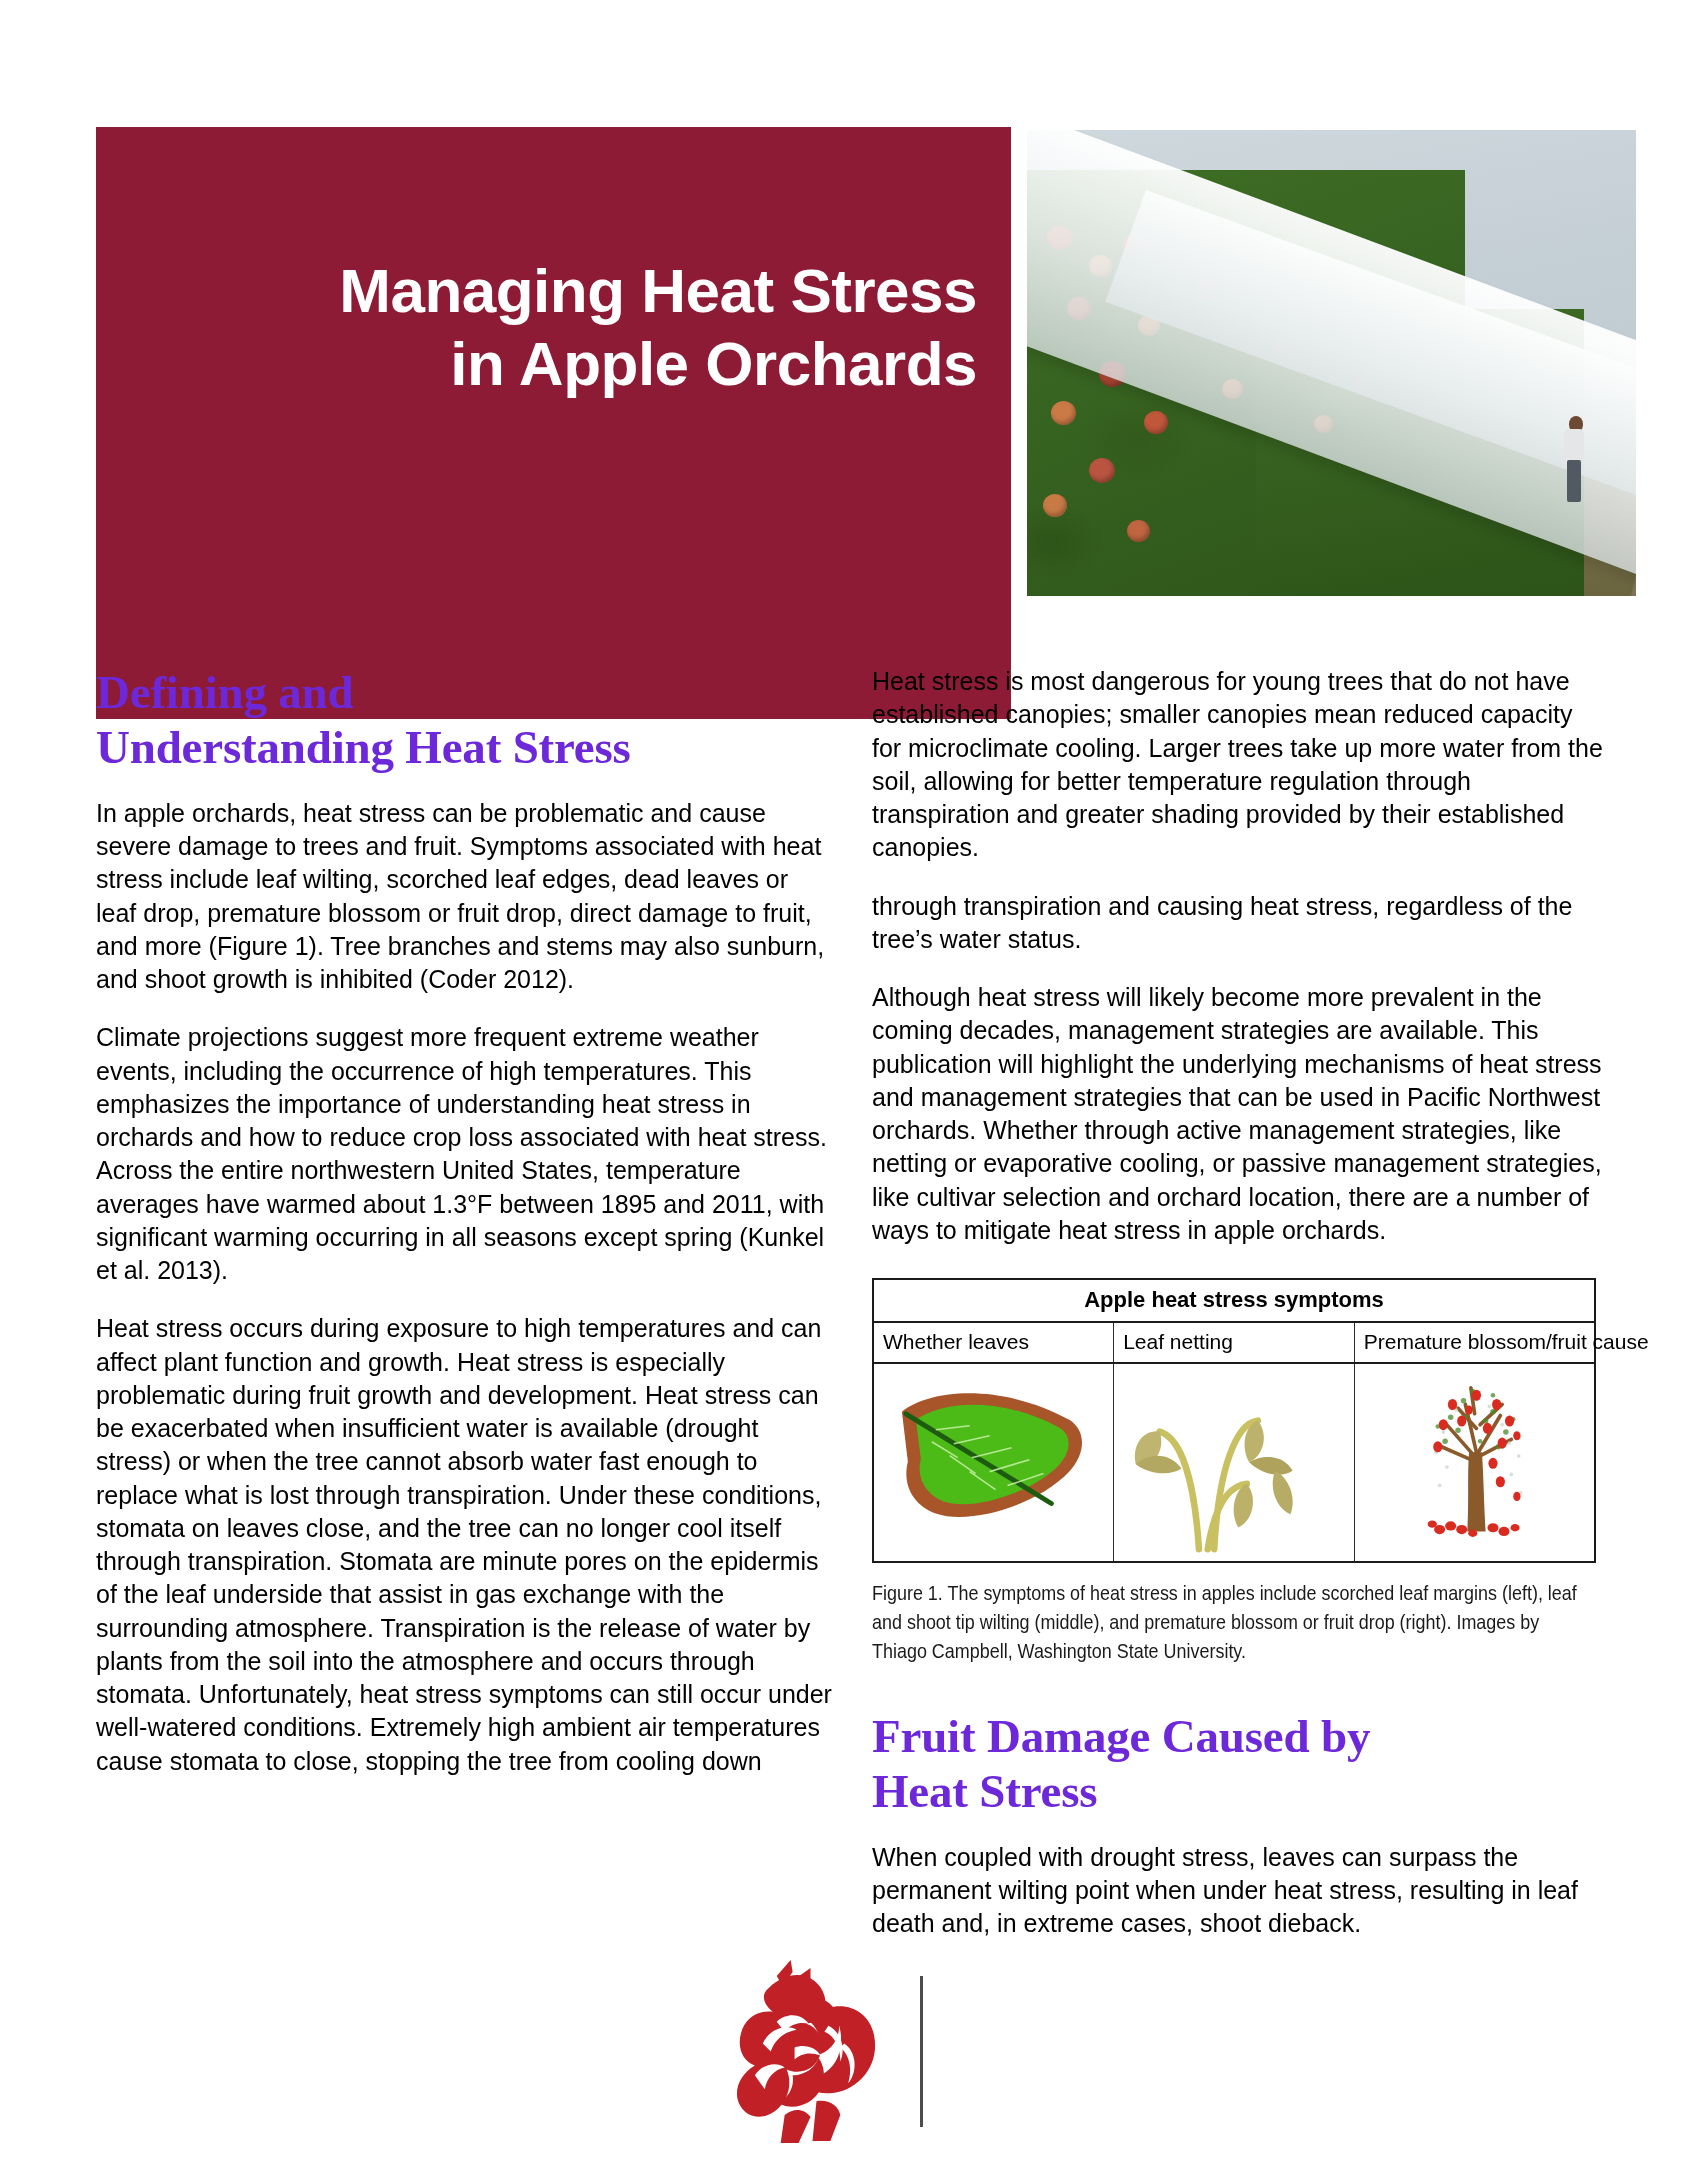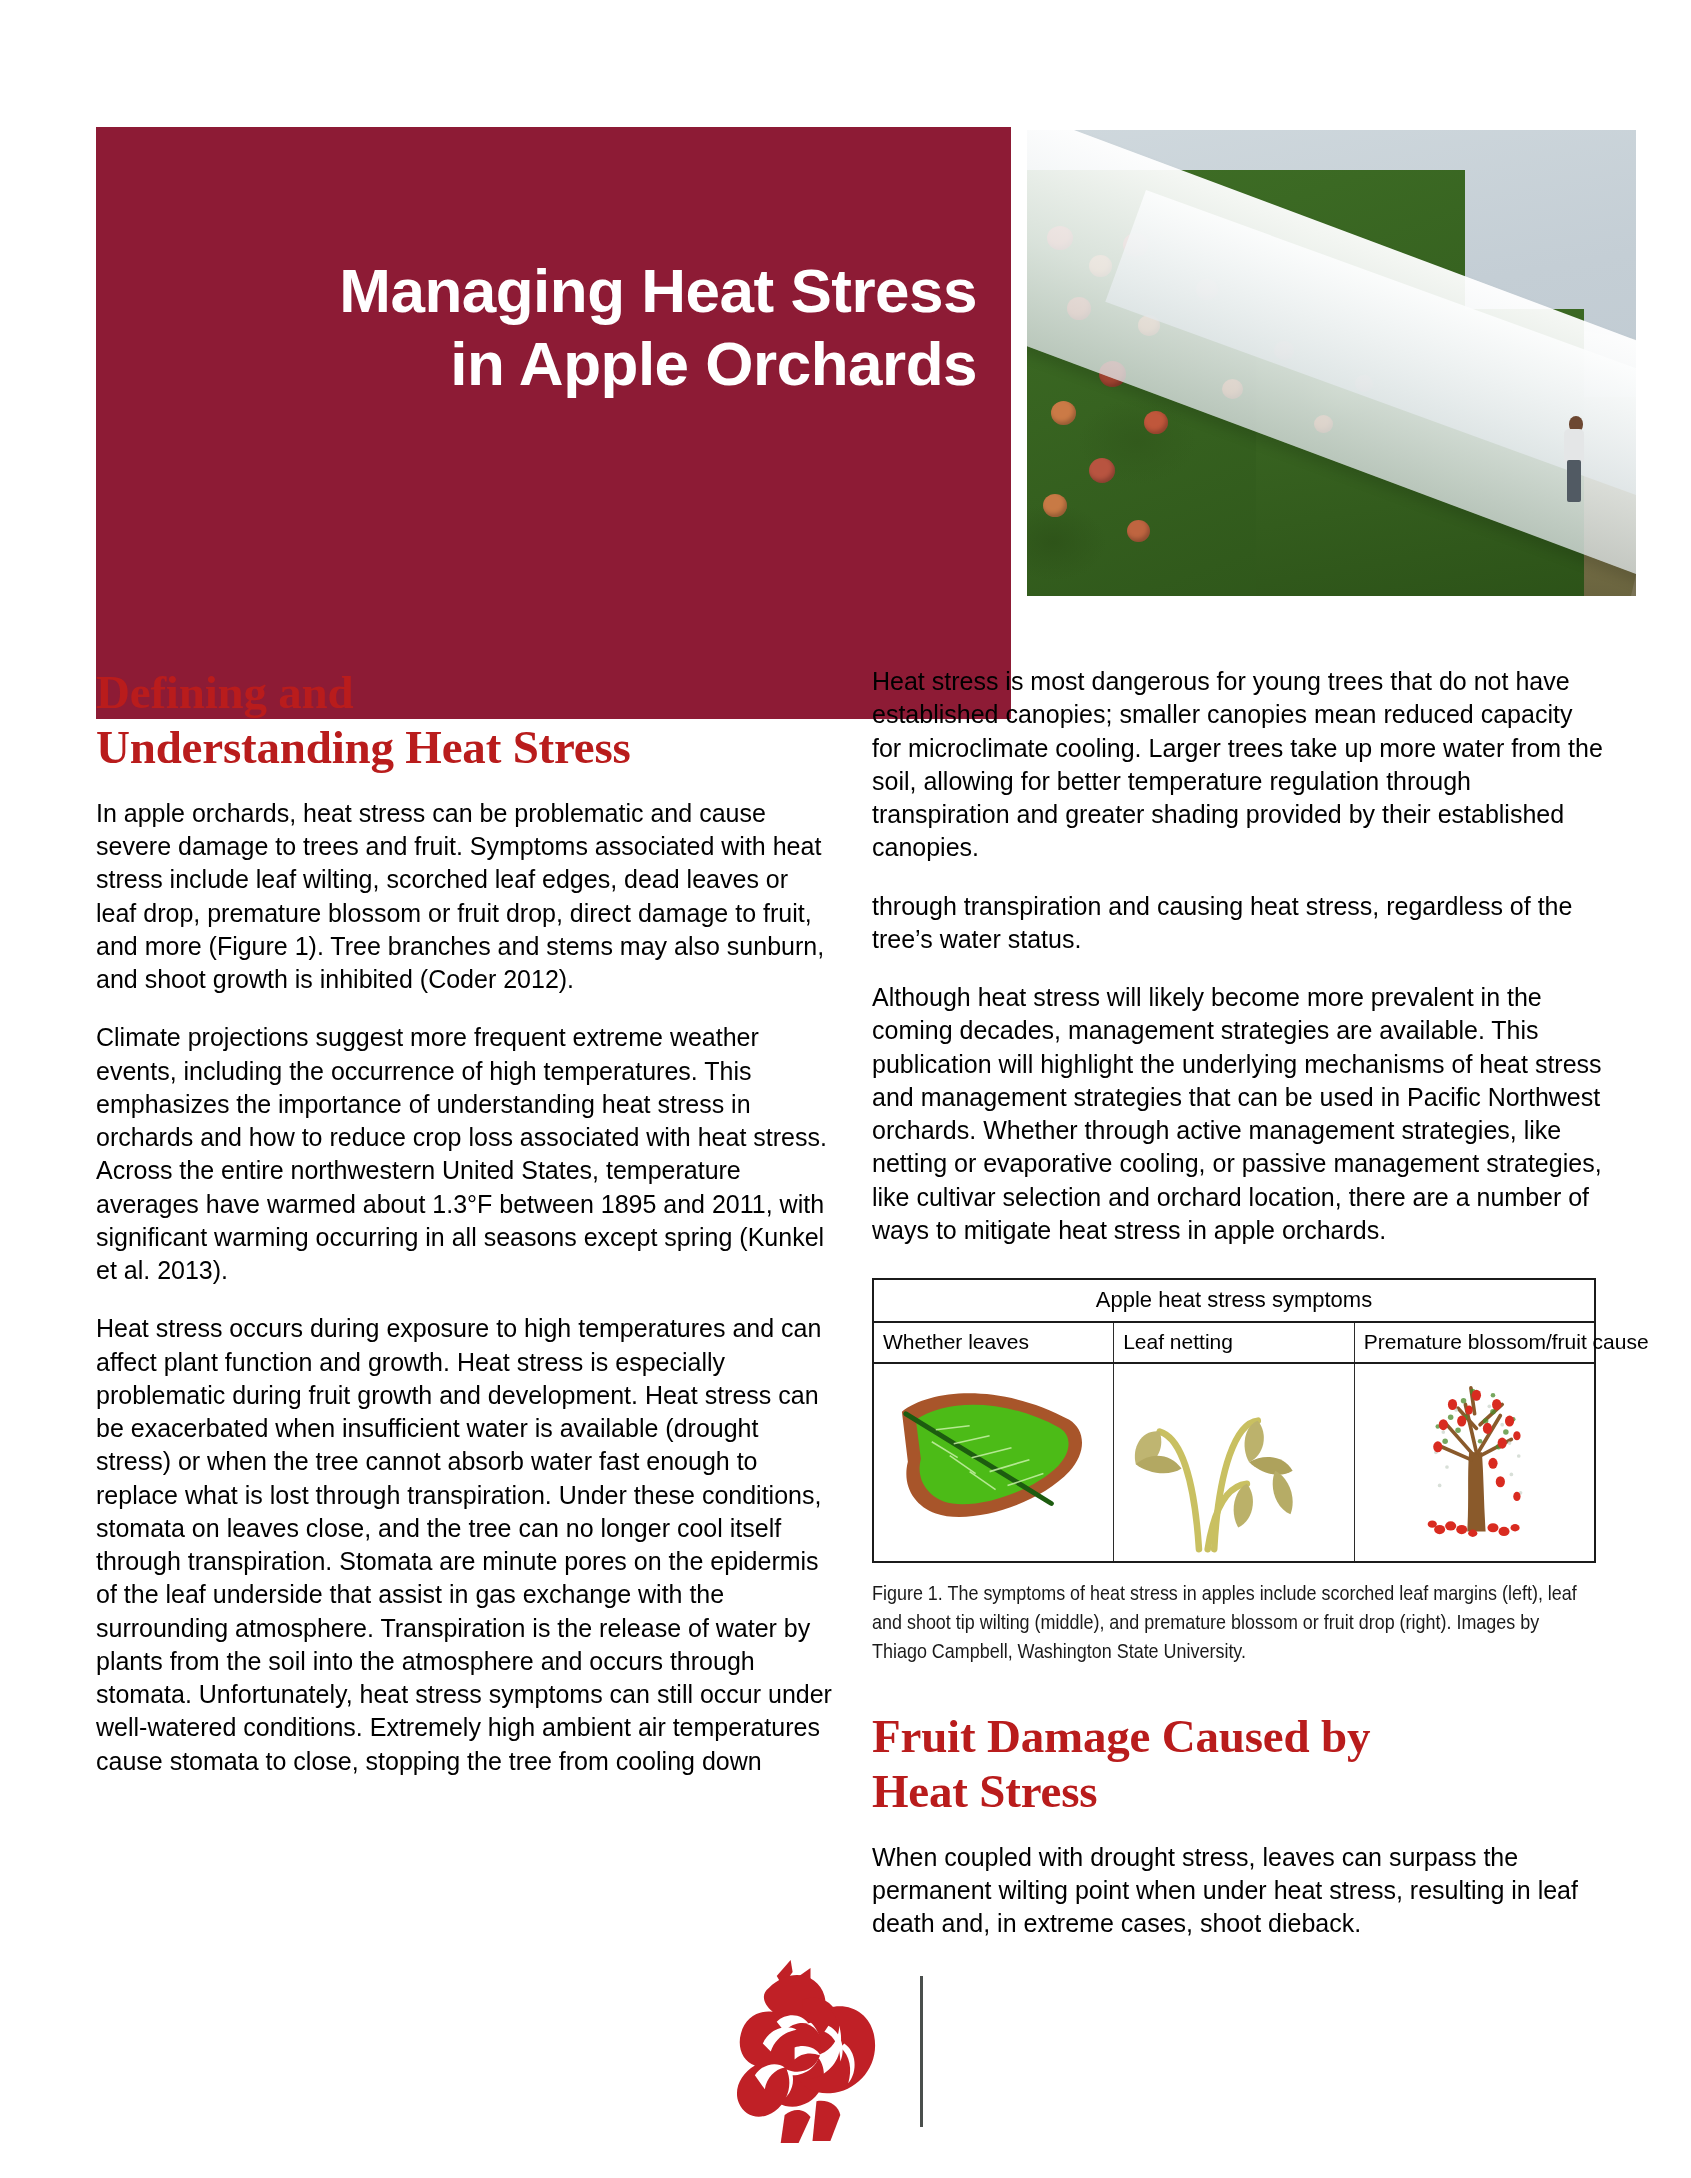--- a/index.html
+++ b/index.html
@@ -197,21 +197,21 @@
   }
   .col-left  { left: 96px;  width: 736px; }
   .col-right { left: 872px; width: 736px; }
 
   h2.section-head {
     margin: 0 0 22px 0;
     font-family: "Liberation Serif", serif;
     font-weight: bold;
     font-size: 47px;
     line-height: 1.17;
-    color: #b91c1c;
+    color: #6d28d9;
     letter-spacing: -0.2px;
     white-space: pre-line;
   }
   h2.section-head.tight { margin-top: 16px; }
 
   p.body {
     margin: 0 0 25px 0;
     font-family: "Liberation Sans", sans-serif;
     font-size: 25px;
     line-height: 1.33;
@@ -235,21 +235,21 @@
     table-layout: fixed;
   }
   .fig-table td, .fig-table th {
     border: 1px solid #2b2b2b;
     padding: 0;
     vertical-align: top;
   }
   .fig-title-cell {
     text-align: center;
     font-family: "Liberation Sans", sans-serif;
-    font-weight: normal;
+    font-weight: bold;
     font-size: 22px;
     padding: 7px 0 8px 0 !important;
     border-bottom: 2px solid #1b1b1b !important;
   }
   .fig-colhead {
     font-family: "Liberation Sans", sans-serif;
     font-size: 21px;
     padding: 7px 9px 8px 9px !important;
     border-bottom: 2px solid #1b1b1b !important;
     white-space: nowrap;

